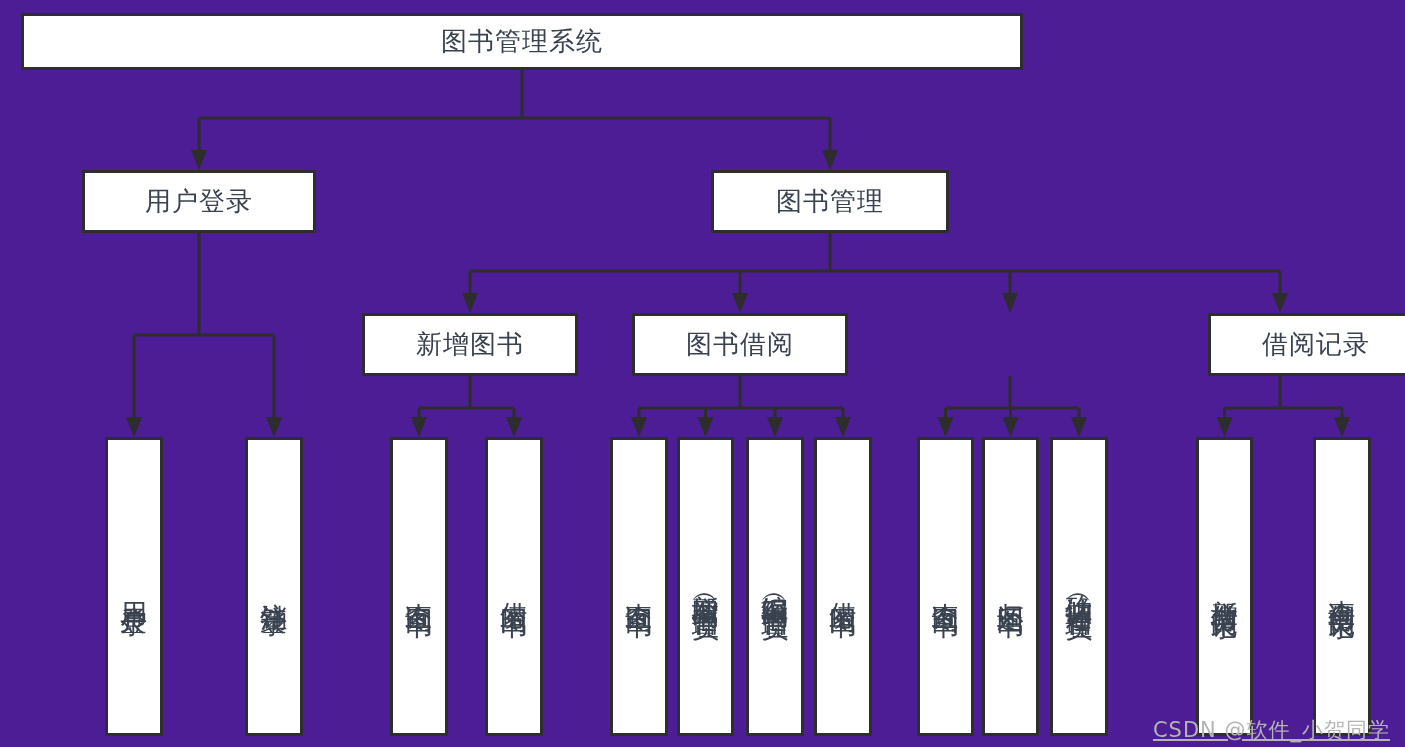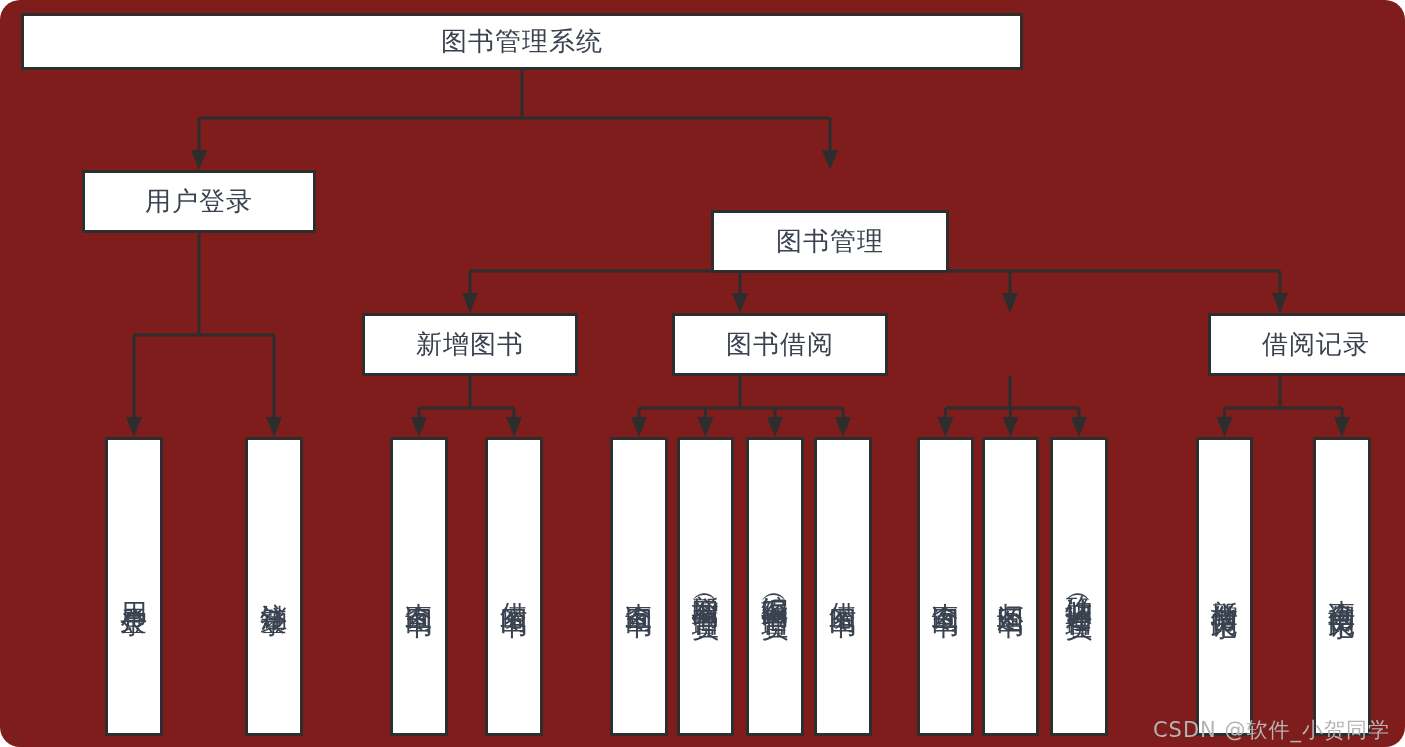--- a/index.html
+++ b/index.html
@@ -4,24 +4,23 @@
 <style>
   html, body {
     margin: 0;
     padding: 0;
     background: #ffffff;
   }
   .stage {
     position: relative;
     width: 1405px;
     height: 747px;
-    background: #7f1d1d;
+    background: #4c1d95;
     font-family: "DejaVu Sans", "Liberation Sans", sans-serif;
     overflow: hidden;
-    border-radius: 20px;
   }
   .connectors {
     position: absolute;
     left: 0;
     top: 0;
     width: 1405px;
     height: 747px;
     pointer-events: none;
   }
   .connectors path {
@@ -53,24 +52,24 @@
     text-orientation: mixed;
     font-size: 27px;
     line-height: 1.1;
     letter-spacing: 3px;
     white-space: nowrap;
   }
   
   .b-root { left: 21px;  top: 13px;  width: 1002px; height: 57px; }
   
   .b-l2a  { left: 82px;  top: 170px; width: 234px;  height: 63px; }
-  .b-l2b  { left: 711px; top: 170px; width: 238px;  height: 63px; margin-top: 40px; }
+  .b-l2b  { left: 711px; top: 170px; width: 238px;  height: 63px; }
   
   .b-l3a  { left: 362px;  top: 313px; width: 216px; height: 63px; }
-  .b-l3b  { left: 632px;  top: 313px; width: 216px; height: 63px; margin-left: 40px; }
+  .b-l3b  { left: 632px;  top: 313px; width: 216px; height: 63px; }
   .b-l3c  { left: 902px;  top: 313px; width: 216px; height: 63px; }
   .b-l3d  { left: 1172px; top: 313px; width: 216px; height: 63px; margin-left: 36px; }
   
   .vbox   { top: 437px; height: 299px; }
   .g1b1 { left: 105px;  width: 58px; }
   .g1b2 { left: 245px;  width: 58px; }
   .g2b1 { left: 390px;  width: 58px; }
   .g2b2 { left: 485px;  width: 58px; }
   .g3b1 { left: 610px;  width: 58px; }
   .g3b2 { left: 677px;  width: 57px; }
@@ -82,20 +81,21 @@
   .g5b1 { left: 1196px; width: 57px; }
   .g5b2 { left: 1313px; width: 58px; }
   .watermark {
     position: absolute;
     right: 15px;
     bottom: 3px;
     font-size: 21px;
     color: #b4b4b4;
     letter-spacing: 1px;
     white-space: nowrap;
+    text-decoration: underline;
   }
 </style>
 </head>
 <body>
 
 <div class="stage">
 
   <svg class="connectors" viewBox="0 0 1405 747" xmlns="http://www.w3.org/2000/svg">
 
     <path d="M522 70 V118 M199 118 H830 M199 118 V154 M830 118 V154"></path>

